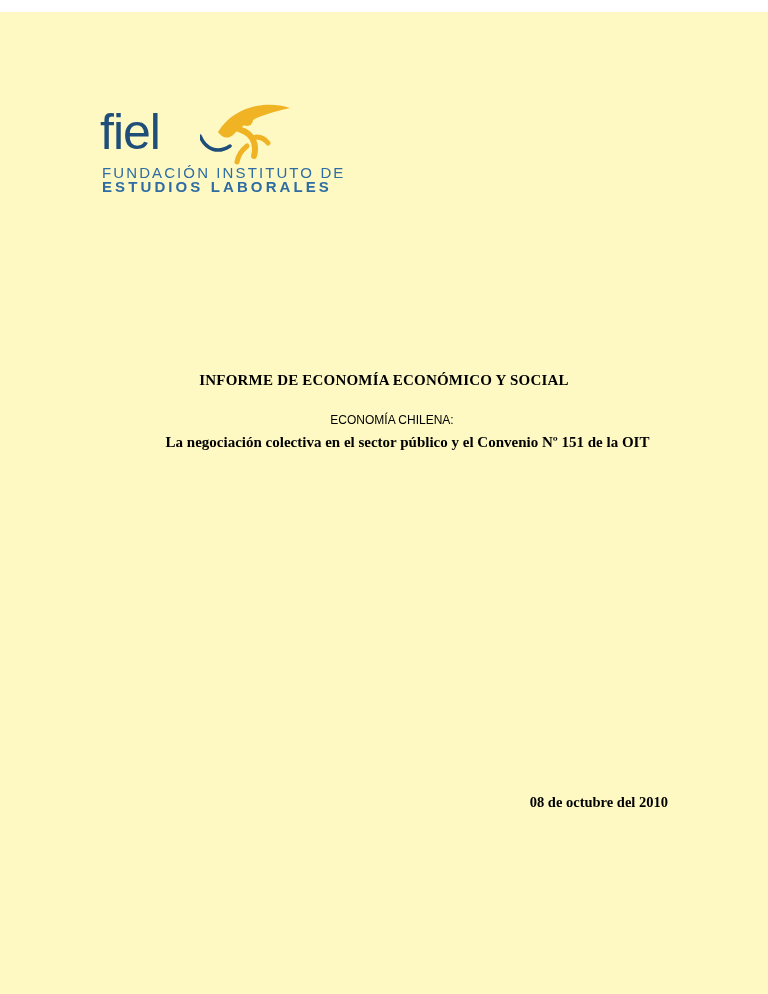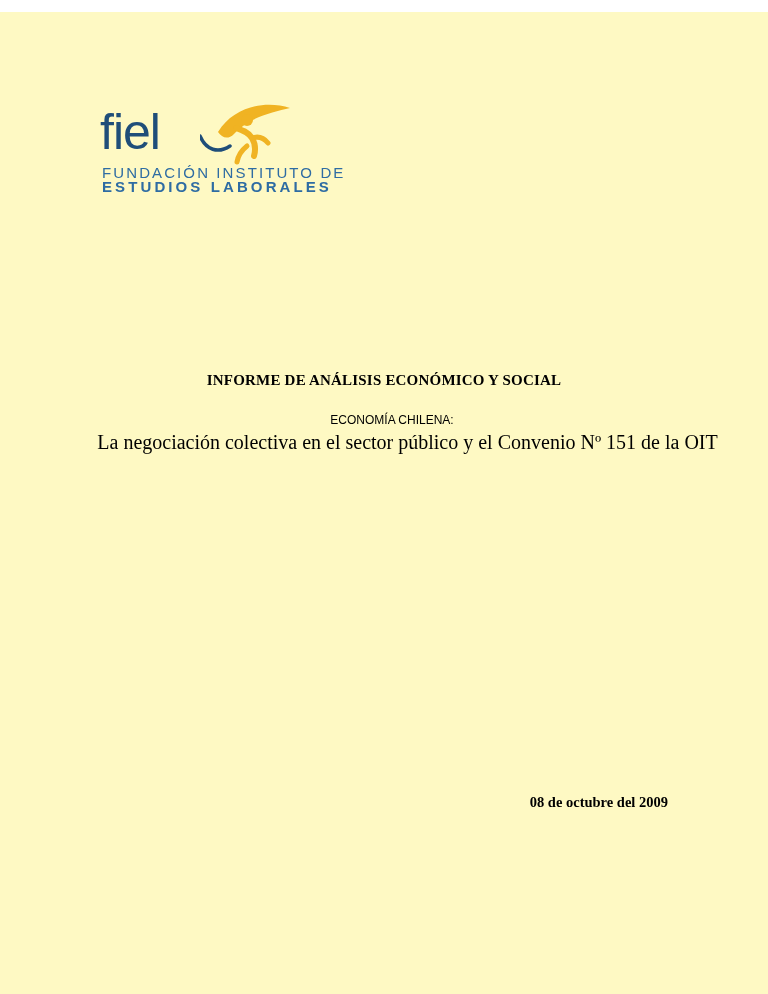--- a/index.html
+++ b/index.html
@@ -104,22 +104,22 @@
     font-weight: normal;
     color: #000000;
     margin: 0;
     padding-top: 22px;
     line-height: 16px;
     padding-left: 16px;
   }
 
   .subtitle-main {
     font-family: "Liberation Serif", serif;
-    font-size: 20px;
-    font-weight: normal;
+    font-size: 15px;
+    font-weight: bold;
     color: #000000;
     margin: 0;
     padding-top: 4px;
     line-height: 20px;
     padding-left: 47px;
   }
 
   
   .doc-date {
     position: absolute;
@@ -152,20 +152,20 @@
         <path d="M47 44 C 42 48, 38 54, 37 60" stroke="#f0b323" stroke-width="5" fill="none" stroke-linecap="round"></path>
 
         <path d="M0 34 C 6 48, 18 52, 30 44" stroke="#1f4e79" stroke-width="3.5" fill="none" stroke-linecap="round"></path>
       </svg>
     </div>
     <div class="logo-sub">FUNDACIÓN INSTITUTO DE</div>
     <div class="logo-sub line2">ESTUDIOS LABORALES</div>
   </div>
 
   <div class="title-block">
-    <h1 class="report-title">INFORME DE ANÁLISIS ECONÓMICO Y SOCIAL</h1>
+    <h1 class="report-title">INFORME DE ECONOMÍA ECONÓMICO Y SOCIAL</h1>
     <p class="subtitle-eco">ECONOMÍA CHILENA:</p>
     <p class="subtitle-main">La negociación colectiva en el sector público y el Convenio Nº 151 de la OIT</p>
   </div>
 
-  <div class="doc-date">08 de octubre del 2009</div>
+  <div class="doc-date">08 de octubre del 2010</div>
 
 </div>
 
 </body></html>

